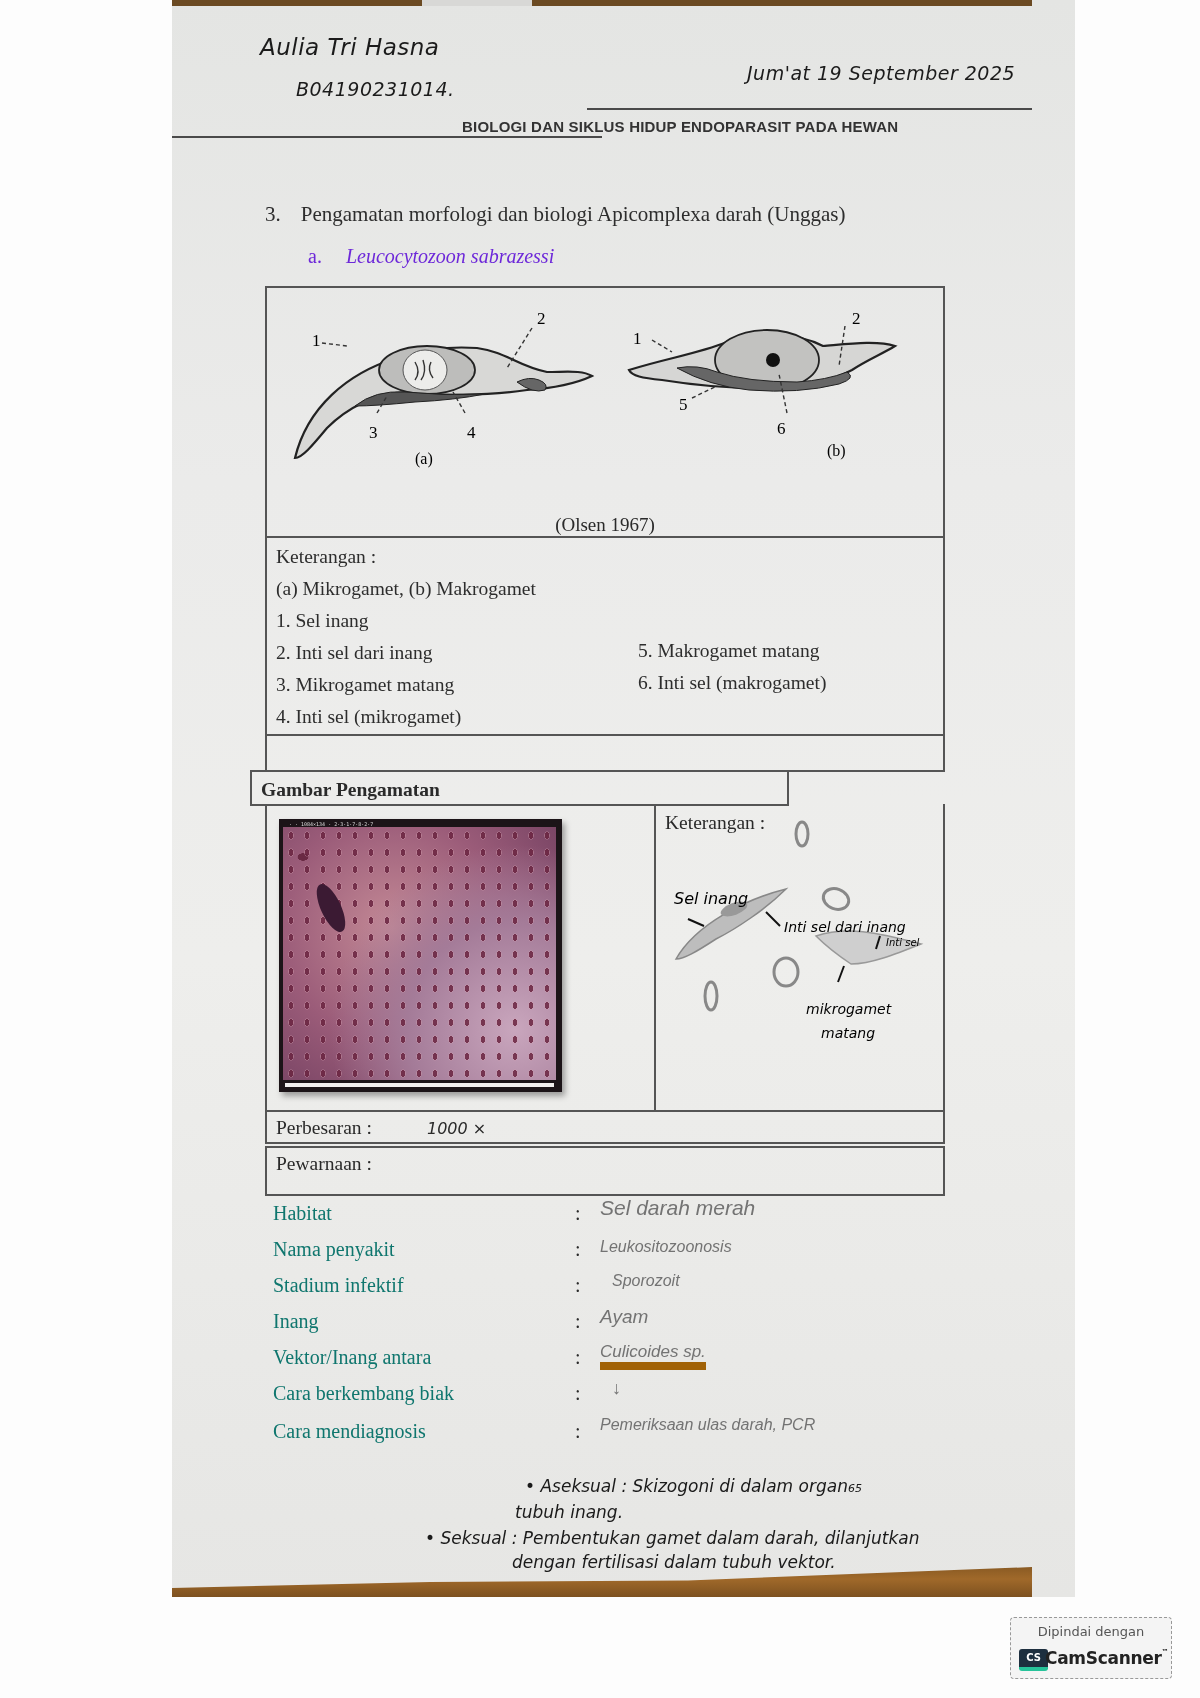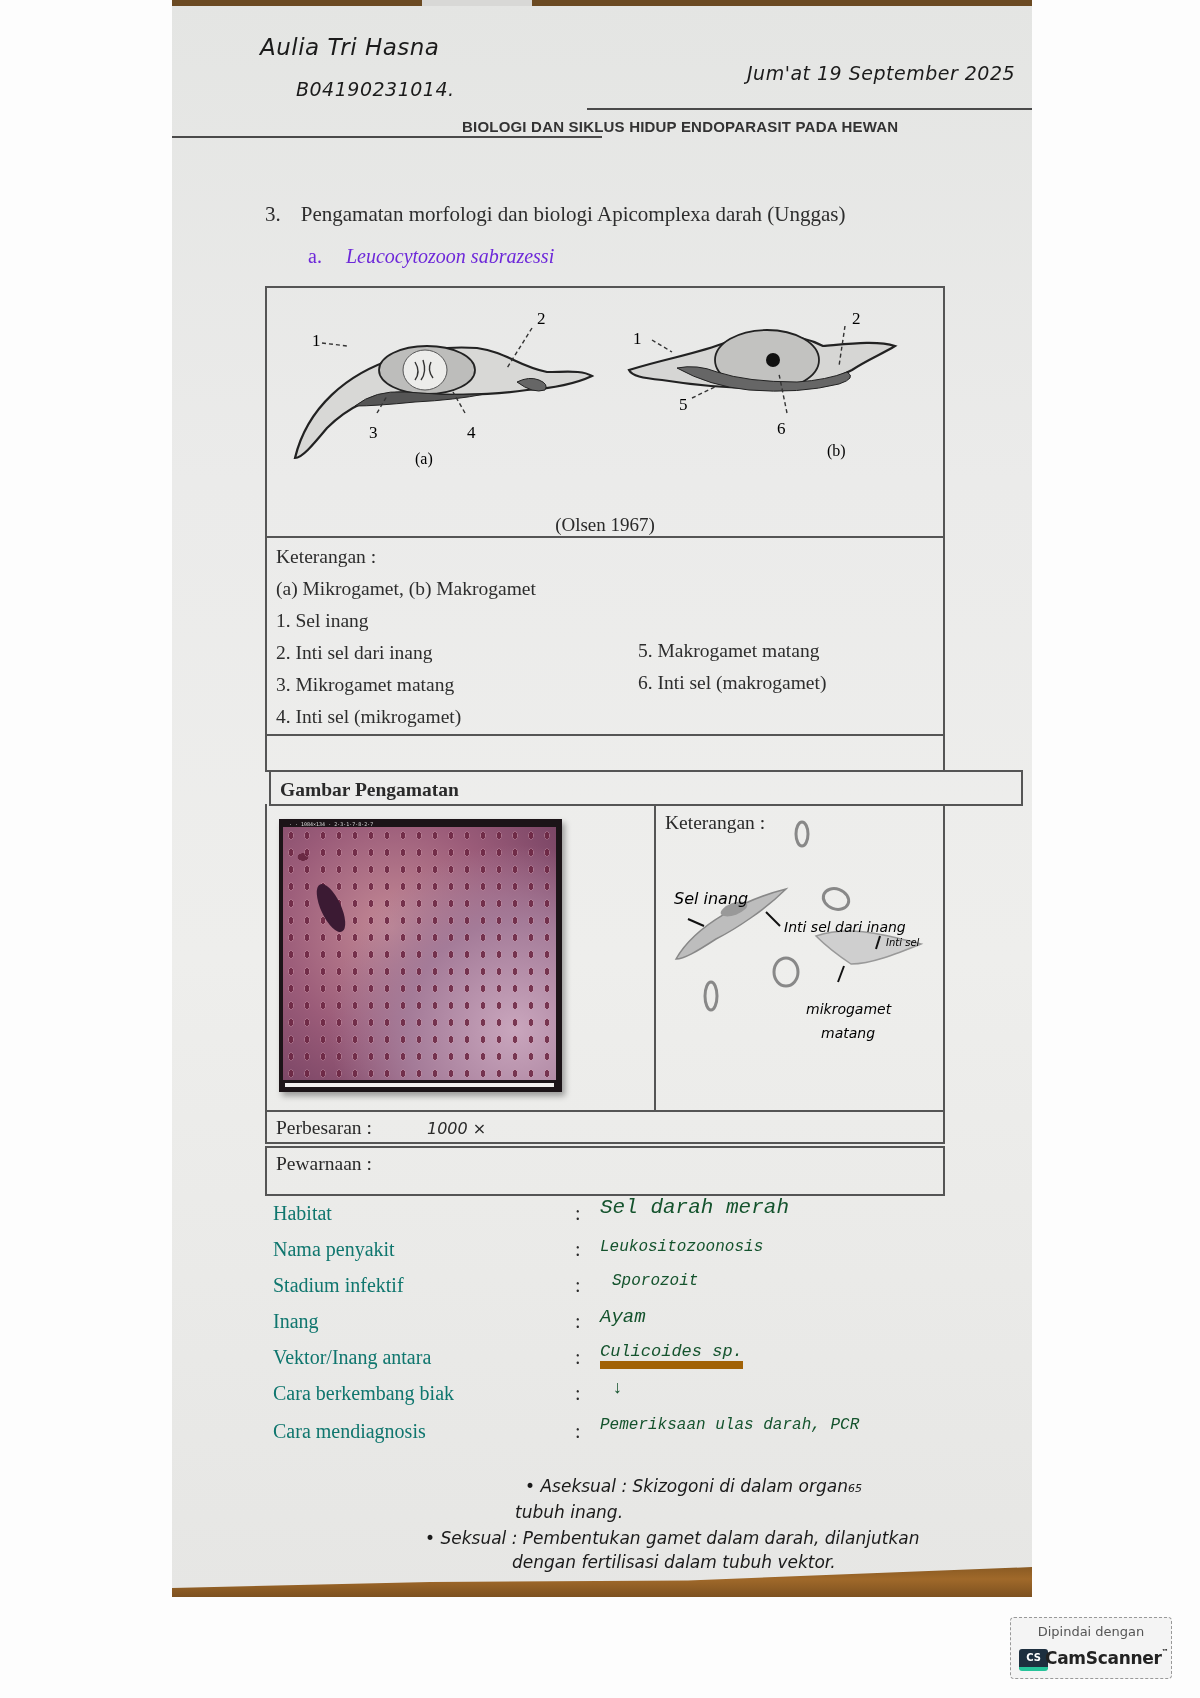--- a/index.html
+++ b/index.html
@@ -6,20 +6,21 @@
   body {
     width: 1200px; height: 1698px; position: relative; overflow: hidden;
     background: #fdfdfd;
     font-family: "Liberation Serif", serif;
     color: #2a2a2a;
   }
   .photo {
     position: absolute; left: 172px; top: 0; width: 860px; height: 1597px;
     background: linear-gradient(180deg, #e4e5e3 0%, #ebebea 30%, #eeeeec 60%, #e6e6e4 100%);
     overflow: hidden;
+    padding-left: 43px;
   }
   .wood-top {
     position: absolute; left: 0; top: 0; width: 860px; height: 6px;
     background: #6b4a22;
   }
   .wood-top .gap { position: absolute; left: 250px; top: 0; width: 110px; height: 6px; background: #d8d8d6; }
   .wood-bottom {
     position: absolute; left: 0; bottom: 0; width: 860px; height: 30px;
     background: linear-gradient(180deg, #8a5b24, #a0692a 40%, #7d5120);
     clip-path: polygon(0 100%, 0 70%, 30% 50%, 60% 45%, 100% 0, 100% 100%);
@@ -38,21 +39,21 @@
   .sub-title { position: absolute; left: 308px; top: 245px; font-size: 20px; color: #6d28d9; }
   .sub-title .num { margin-right: 24px; }
   .sub-title .sp { font-style: italic; }
 
   .box { position: absolute; border: 2px solid #555; box-sizing: border-box; }
   .fig-box { left: 265px; top: 286px; width: 680px; height: 252px; border-bottom: none; }
   .cite { position: absolute; left: 0; right: 0; top: 226px; text-align: center; font-size: 19px; }
   .legend-box { left: 265px; top: 536px; width: 680px; height: 200px; }
   .legend-box .t { position: absolute; left: 9px; font-size: 19.5px; color: #2d2d2d; }
   .blank-box { left: 265px; top: 734px; width: 680px; height: 38px; border-top: none; }
-  .obs-head { left: 269px; top: 770px; width: 754px; height: 36px; text-align: right; }
+  .obs-head { left: 250px; top: 770px; width: 539px; height: 36px; text-align: right; }
   .obs-head .t { position: absolute; left: 9px; top: 7px; font-weight: bold; font-size: 19.5px; }
   .obs-body { left: 265px; top: 804px; width: 680px; height: 308px; border-top: none; }
   .obs-divider { position: absolute; left: 387px; top: 0; width: 2px; height: 306px; background: #555; }
   .micro {
     position: absolute; left: 12px; top: 15px; width: 283px; height: 273px;
     background: #1c1418; box-shadow: 3px 4px 6px rgba(0,0,0,0.35);
   }
   .micro .field {
     position: absolute; left: 4px; top: 8px; right: 6px; bottom: 12px;
     background:
@@ -74,21 +75,21 @@
   .micro .stamp { position: absolute; left: 10px; top: 2px; font-size: 5px; color: #ddd; font-family: "DejaVu Sans Mono", monospace; }
 
   .obs-note-label { position: absolute; left: 398px; top: 8px; font-size: 19.5px; }
   .mag-box { left: 265px; top: 1110px; width: 680px; height: 34px; }
   .stain-box { left: 265px; top: 1146px; width: 680px; height: 50px; }
   .mag-box .t, .stain-box .t { position: absolute; left: 9px; top: 5px; font-size: 19.5px; }
   .mag-box .v { position: absolute; left: 160px; top: 7px; font-size: 16px; font-family: "DejaVu Sans", sans-serif; font-style: italic; }
 
   .info-row { position: absolute; left: 273px; font-size: 20px; color: #0f766e; }
   .info-colon { position: absolute; left: 575px; font-size: 20px; }
-  .info-val { position: absolute; left: 600px; font-size: 19px; font-family: Liberation Mono, monospace; font-style: italic; color: #14532d; }
+  .info-val { position: absolute; left: 600px; font-size: 19px; font-family: Liberation Sans, sans-serif; font-style: italic; color: #737373; }
   .underline { border-bottom: 8px solid #a16207; }
 
   .notes { position: absolute; font-family: "DejaVu Sans", sans-serif; font-style: italic; font-size: 17px; color: #1a1a1a; }
 
   .cs-badge {
     position: absolute; left: 1010px; top: 1617px; width: 162px; height: 62px;
     border: 1.5px dashed #999; border-radius: 4px; background: #f4f4f4; box-sizing: border-box;
   }
   .cs-badge .top { position: absolute; left: 0; right: 0; top: 6px; text-align: center; font-family: "DejaVu Sans", sans-serif; font-size: 13px; color: #555; }
   .cs-badge .logo { position: absolute; left: 8px; top: 31px; width: 29px; height: 22px; background: #1d2f3f; border-radius: 3px; border-bottom: 4px solid #27c39a; box-sizing: border-box; color: #fff; font-family: "DejaVu Sans", sans-serif; font-weight: bold; font-size: 10px; text-align: center; line-height: 17px; }

